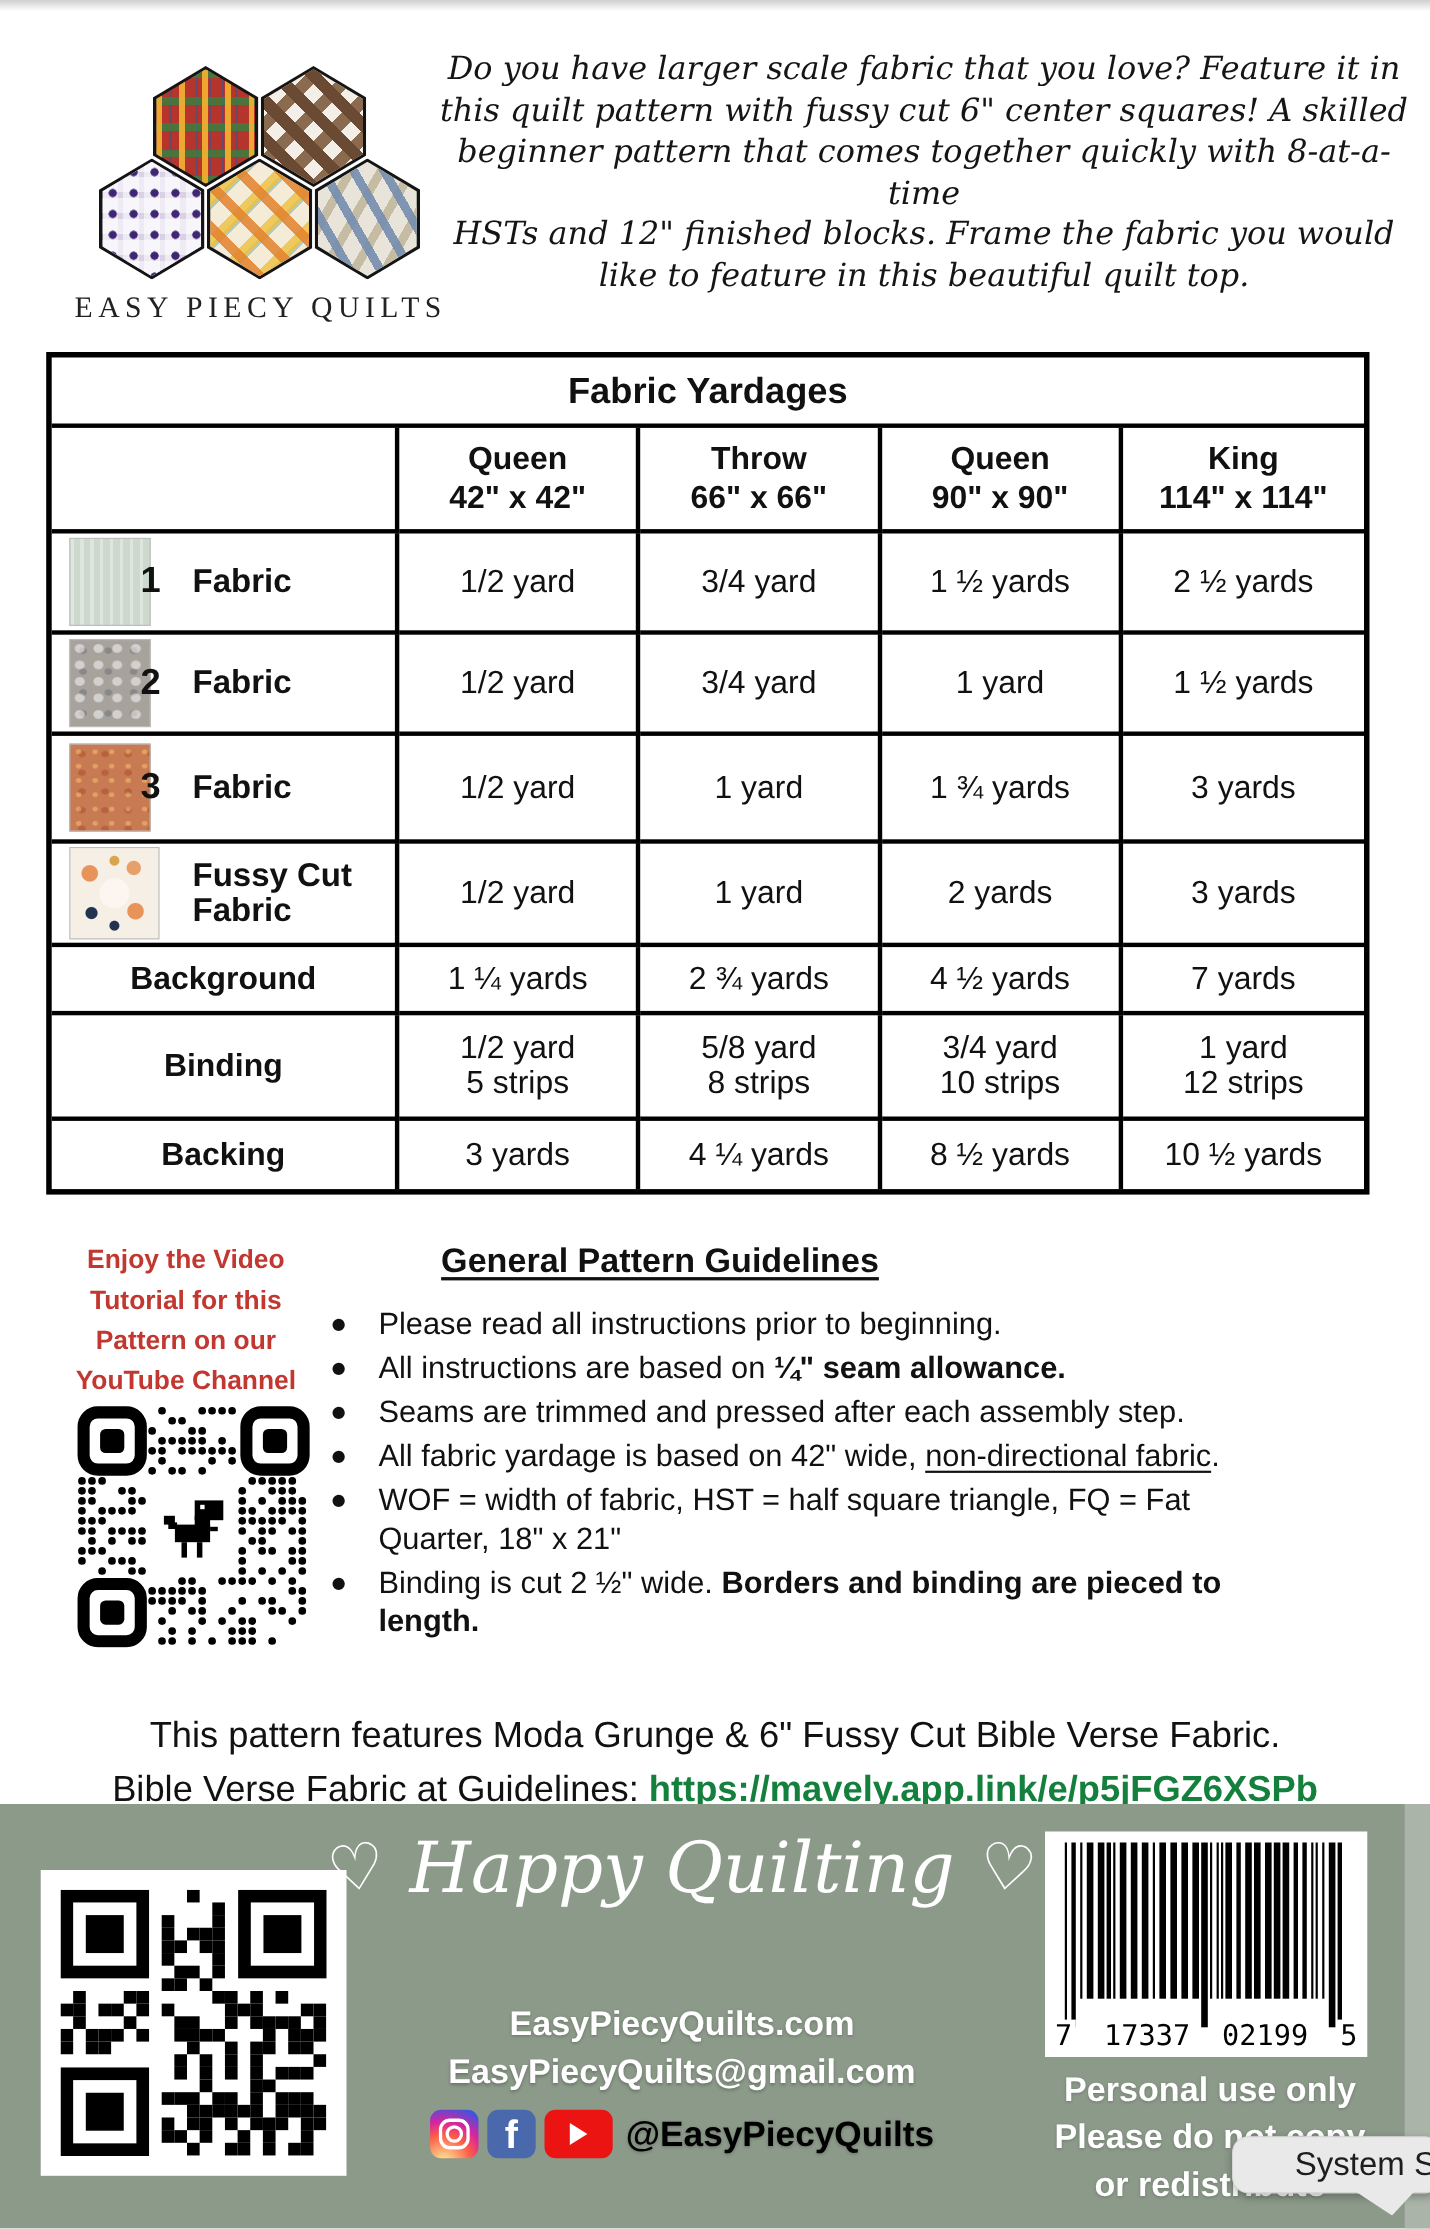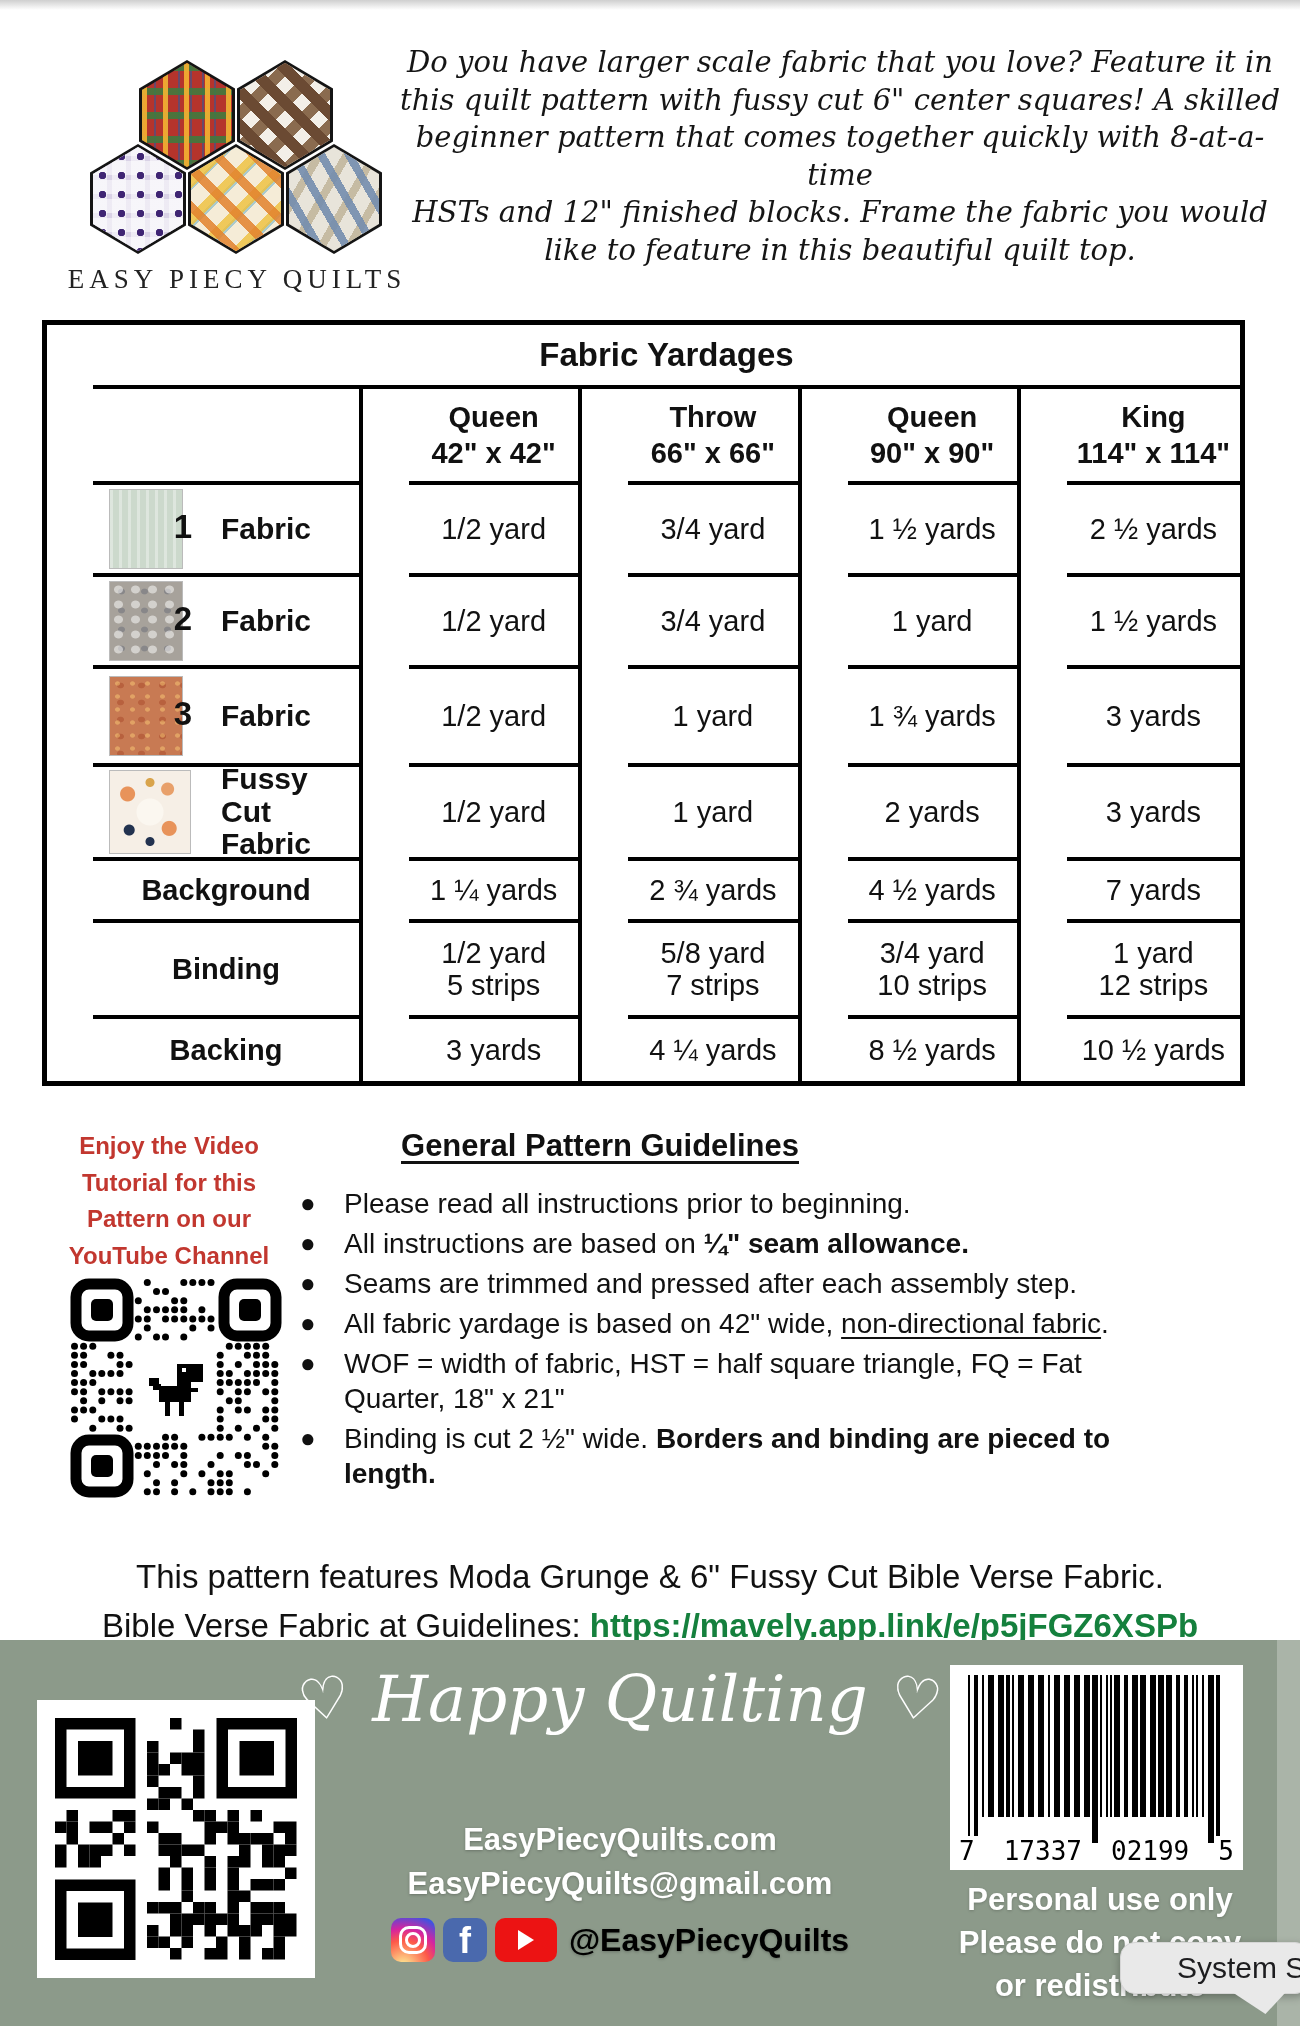--- a/index.html
+++ b/index.html
@@ -40,21 +40,21 @@
   
   .intro{left:400px;top:44px;width:880px;text-align:center;
     font-family:"DejaVu Serif",serif;font-style:italic;
     font-size:29px;line-height:37.5px;color:#151515;}
   
   .ytable{left:42px;top:320px;width:1203px;border:5px solid #000;box-sizing:border-box;
     display:grid;grid-template-columns:316px repeat(4,1fr);
     grid-template-rows:64px 96px 92px 92px 98px 94px 62px 96px 62px;background:#fff;}
   .c{display:flex;align-items:center;justify-content:center;
      border-right:4px solid #000;border-bottom:4px solid #000;
-     font-size:29px;text-align:center;box-sizing:border-box;flex-direction:column;margin-left:46px;}
+     font-size:29px;text-align:center;box-sizing:border-box;flex-direction:column;}
   .c.last{border-right:none;}
   .c.bot{border-bottom:none;}
   .c.title{grid-column:1/-1;font-weight:bold;font-size:33px;border-right:none;}
   .c.hdr{font-weight:bold;line-height:1.25;}
   .c.rowlab{font-weight:bold;}
   .c.swrow{flex-direction:row;justify-content:flex-start;padding-left:16px;}
   .sw{position:relative;width:74px;height:80px;border:1px solid #bbb;box-sizing:border-box;flex:none;}
   .sw .num{position:absolute;right:-10px;top:50%;transform:translateY(-54%);
     font-weight:bold;font-size:33px;color:#111;}
   .sw-sage{background:#ccd9cc;background-image:repeating-linear-gradient(90deg,rgba(255,255,255,.35) 0 3px,transparent 3px 9px);}
@@ -243,21 +243,21 @@
   <div class="c">4 ½ yards</div>
   <div class="c last">7 yards</div>
 
   <div class="c rowlab">Binding</div>
   <div class="c">
     <div class="v2">1/2 yard</div>
     <div class="v2">5 strips</div>
   </div>
   <div class="c">
     <div class="v2">5/8 yard</div>
-    <div class="v2">7 strips</div>
+    <div class="v2">8 strips</div>
   </div>
   <div class="c">
     <div class="v2">3/4 yard</div>
     <div class="v2">10 strips</div>
   </div>
   <div class="c last">
     <div class="v2">1 yard</div>
     <div class="v2">12 strips</div>
   </div>
 

